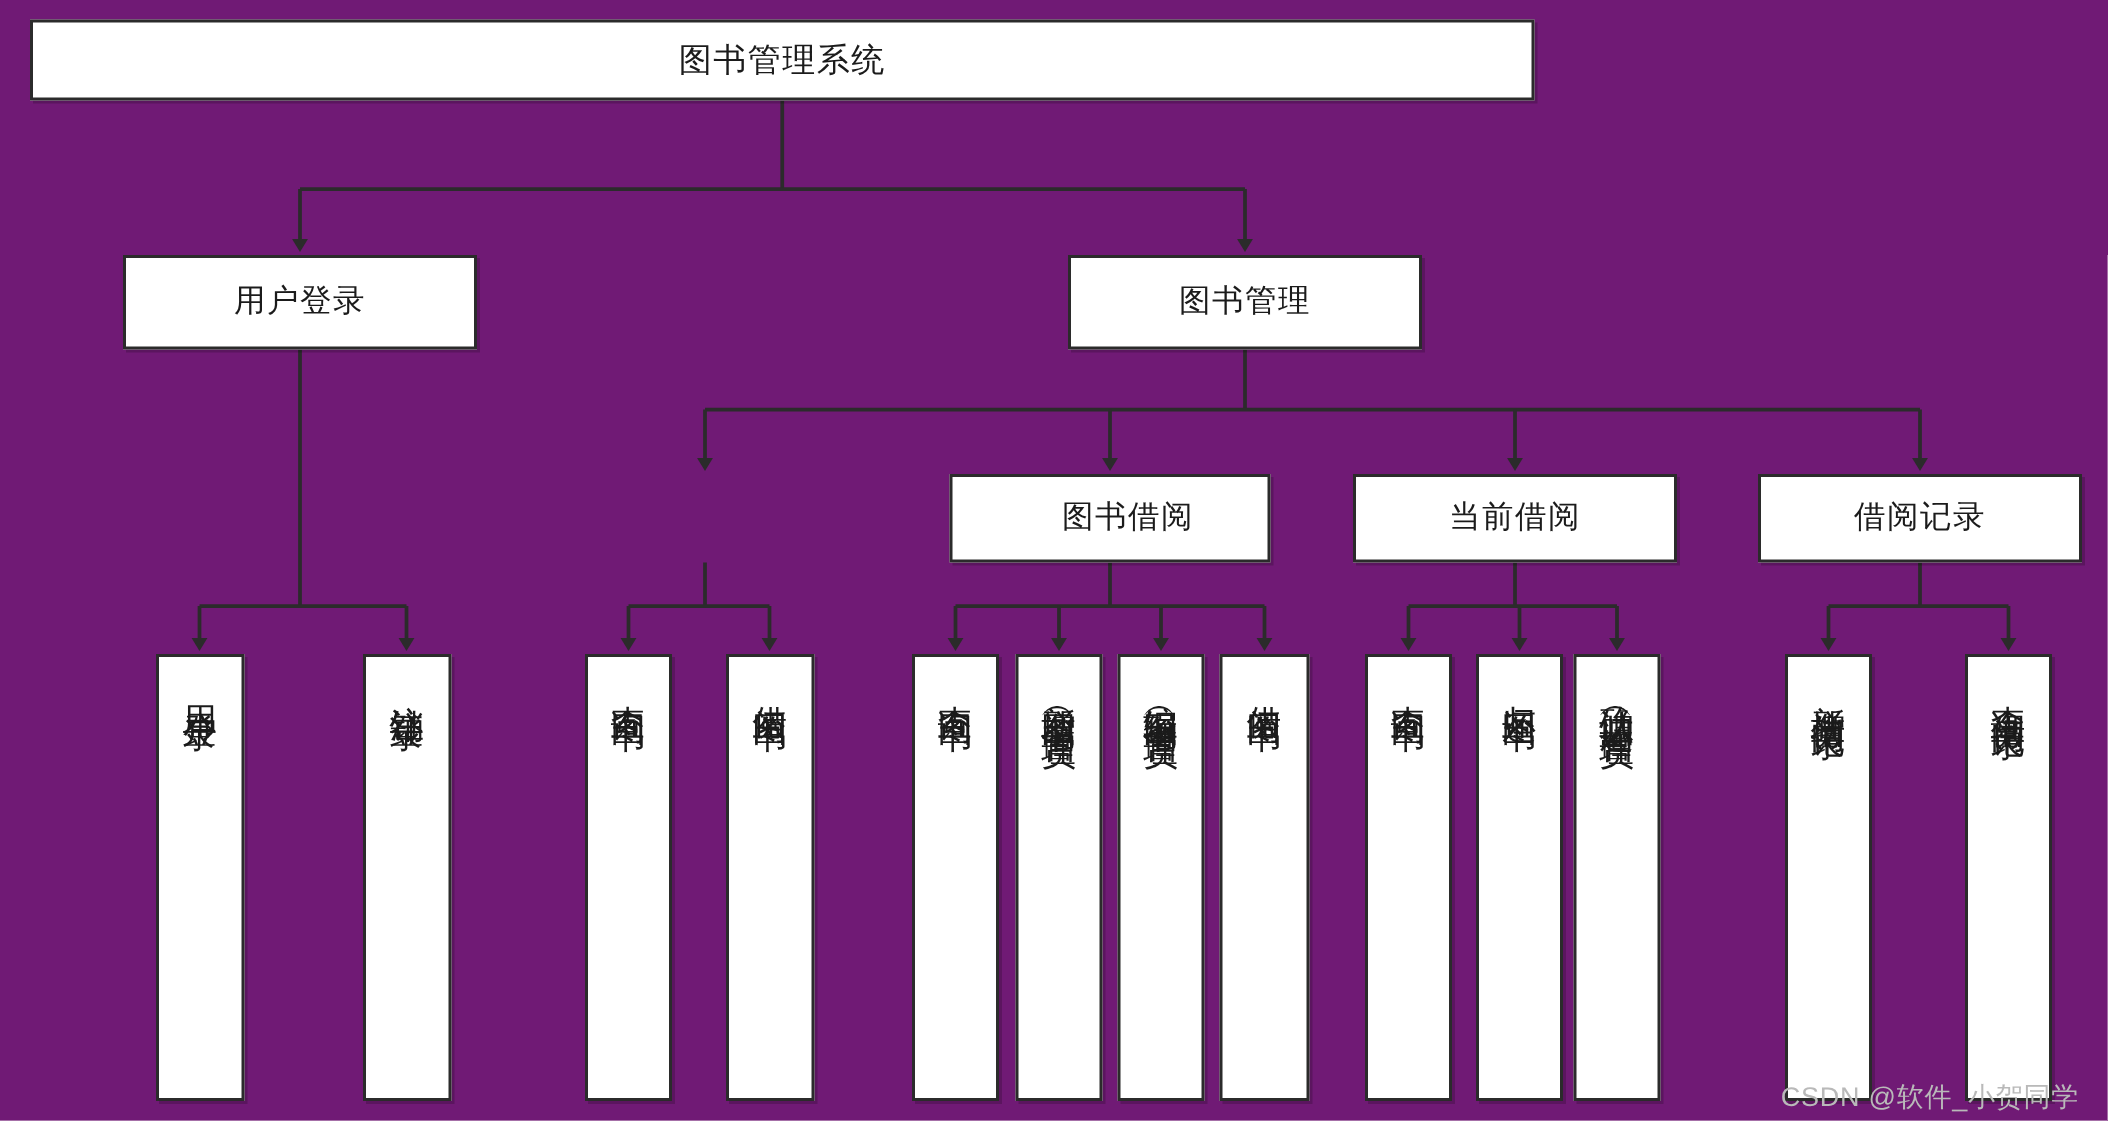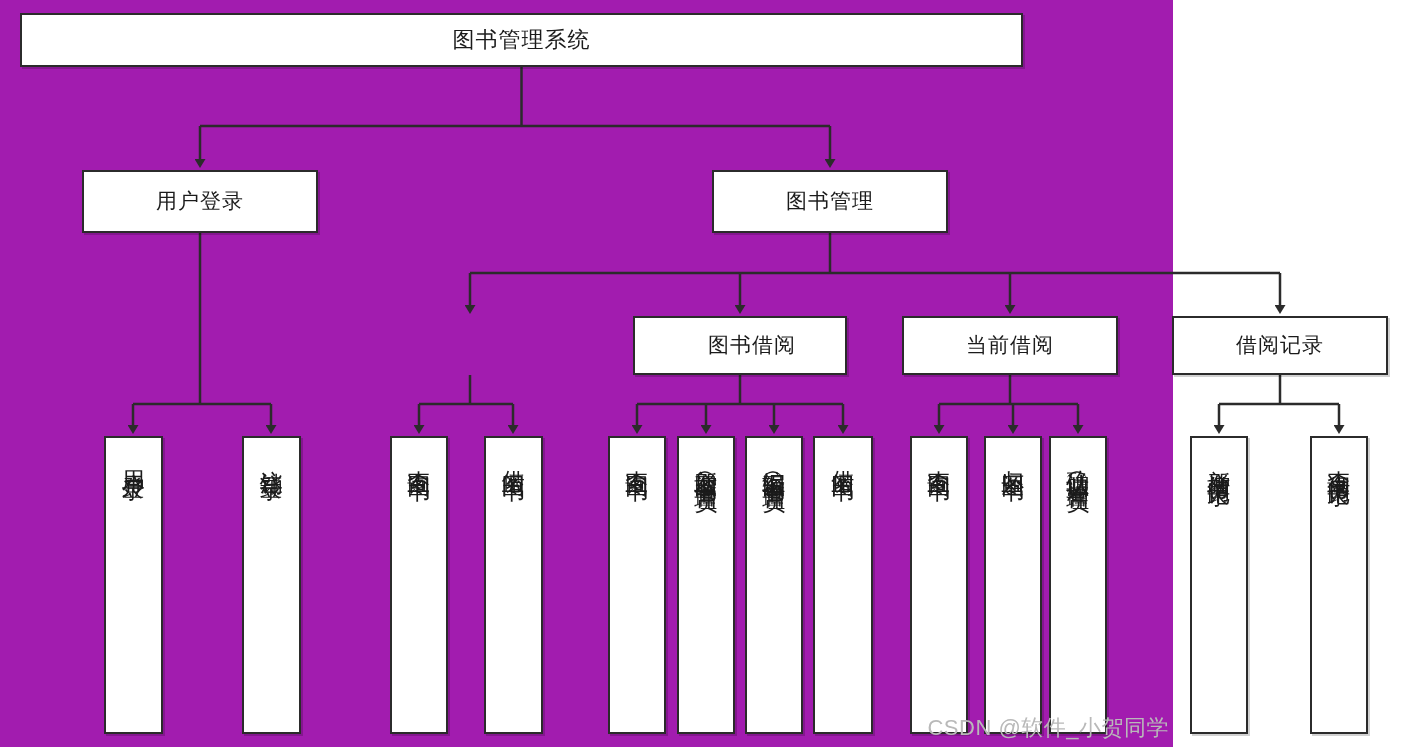--- a/index.html
+++ b/index.html
@@ -1,17 +1,17 @@
 <!DOCTYPE html>
 <html><head>
 <meta charset="utf-8">
 <style>
   html,body{margin:0;padding:0;background:#ffffff;}
   body{width:1405px;height:747px;font-family:"Liberation Sans","DejaVu Sans",sans-serif;overflow:hidden;}
-  #canvas{position:relative;width:1173px;height:747px;background:#a21caf;}
+  #canvas{position:relative;width:1405px;height:747px;background:#701a75;}
   svg.lines{position:absolute;left:0;top:0;width:1405px;height:747px;pointer-events:none;}
 
   .node{
     position:absolute;
     box-sizing:border-box;
     background:#ffffff;
     border:2px solid #2b2b2b;
     display:flex;
     align-items:center;
     justify-content:center;
@@ -33,23 +33,23 @@
   .node.leaf .lbl{
     writing-mode:vertical-rl;
     text-orientation:upright;
     font-size:23px;
     line-height:1.15;
     letter-spacing:3px;
     white-space:nowrap;
   }
   .watermark{
     position:absolute;
-    right:4px;
+    right:19px;
     bottom:4px;
-    font-size:22px;
+    font-size:18px;
     color:#b9b9b9;
     letter-spacing:0.5px;
     z-index:5;
     white-space:nowrap;
     margin-left:16px;
   }
 </style>
 </head>
 <body>
 

